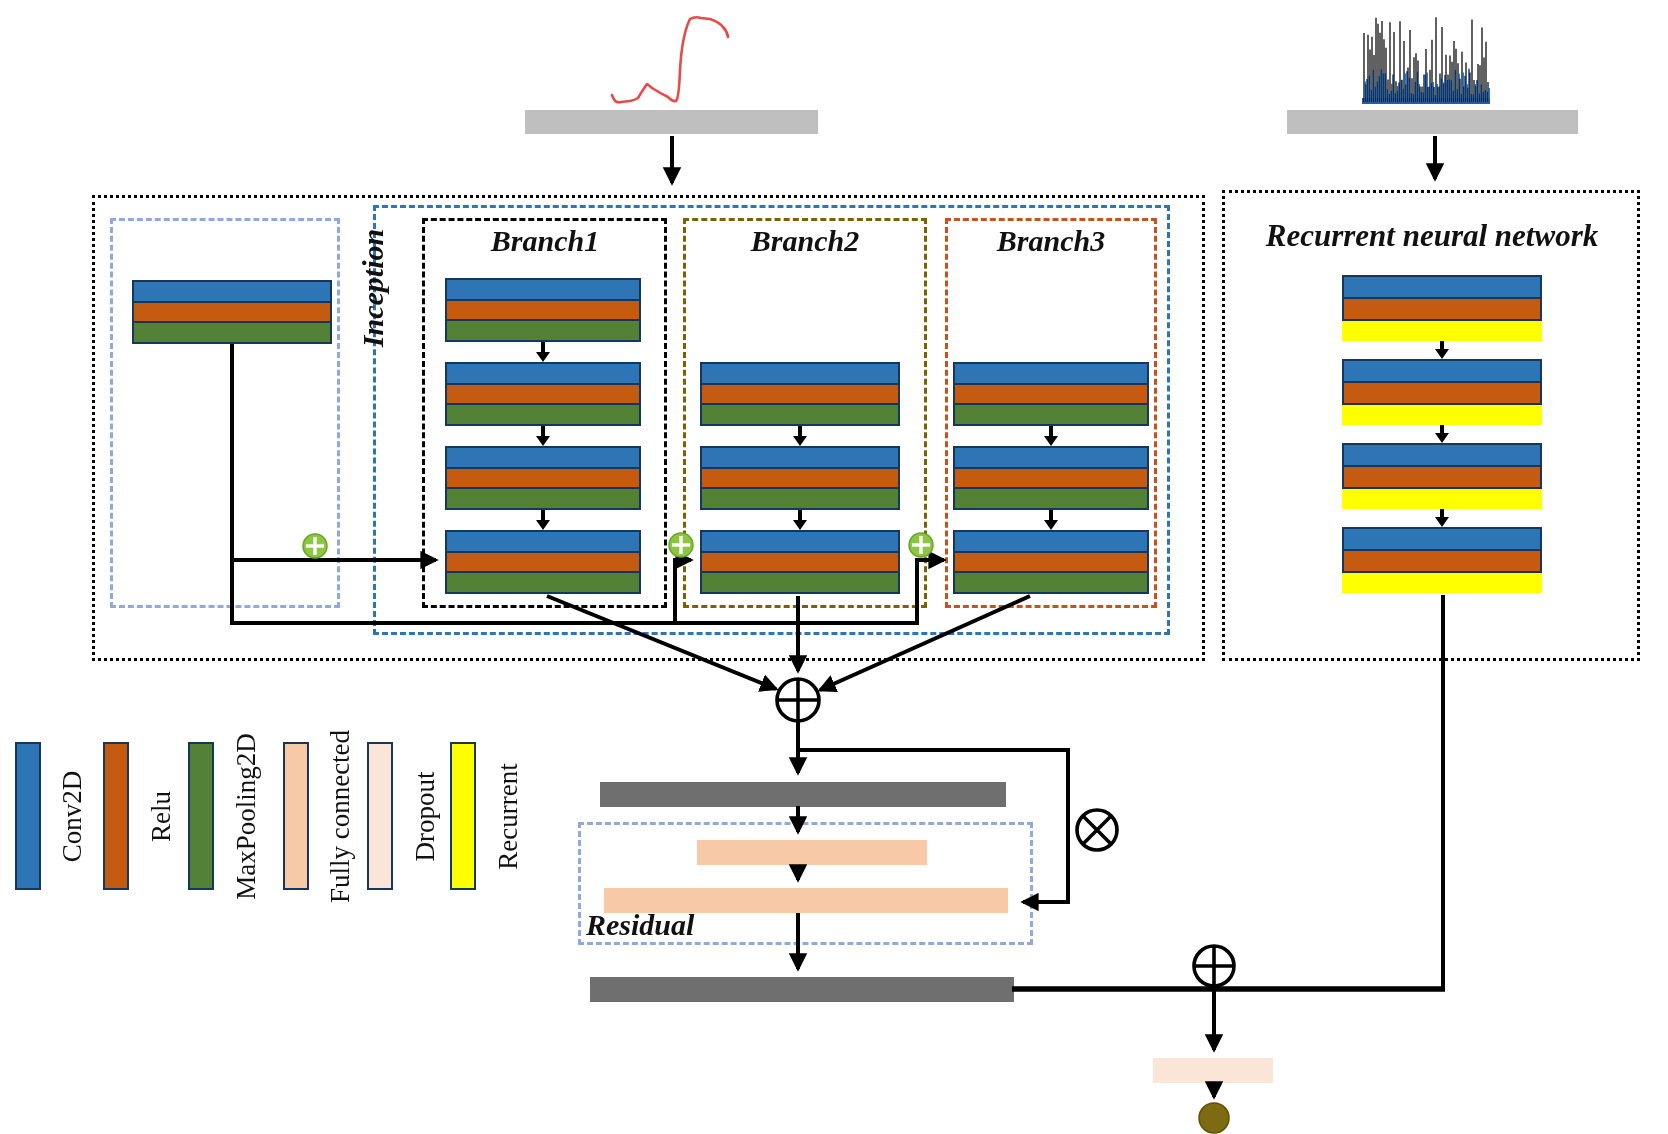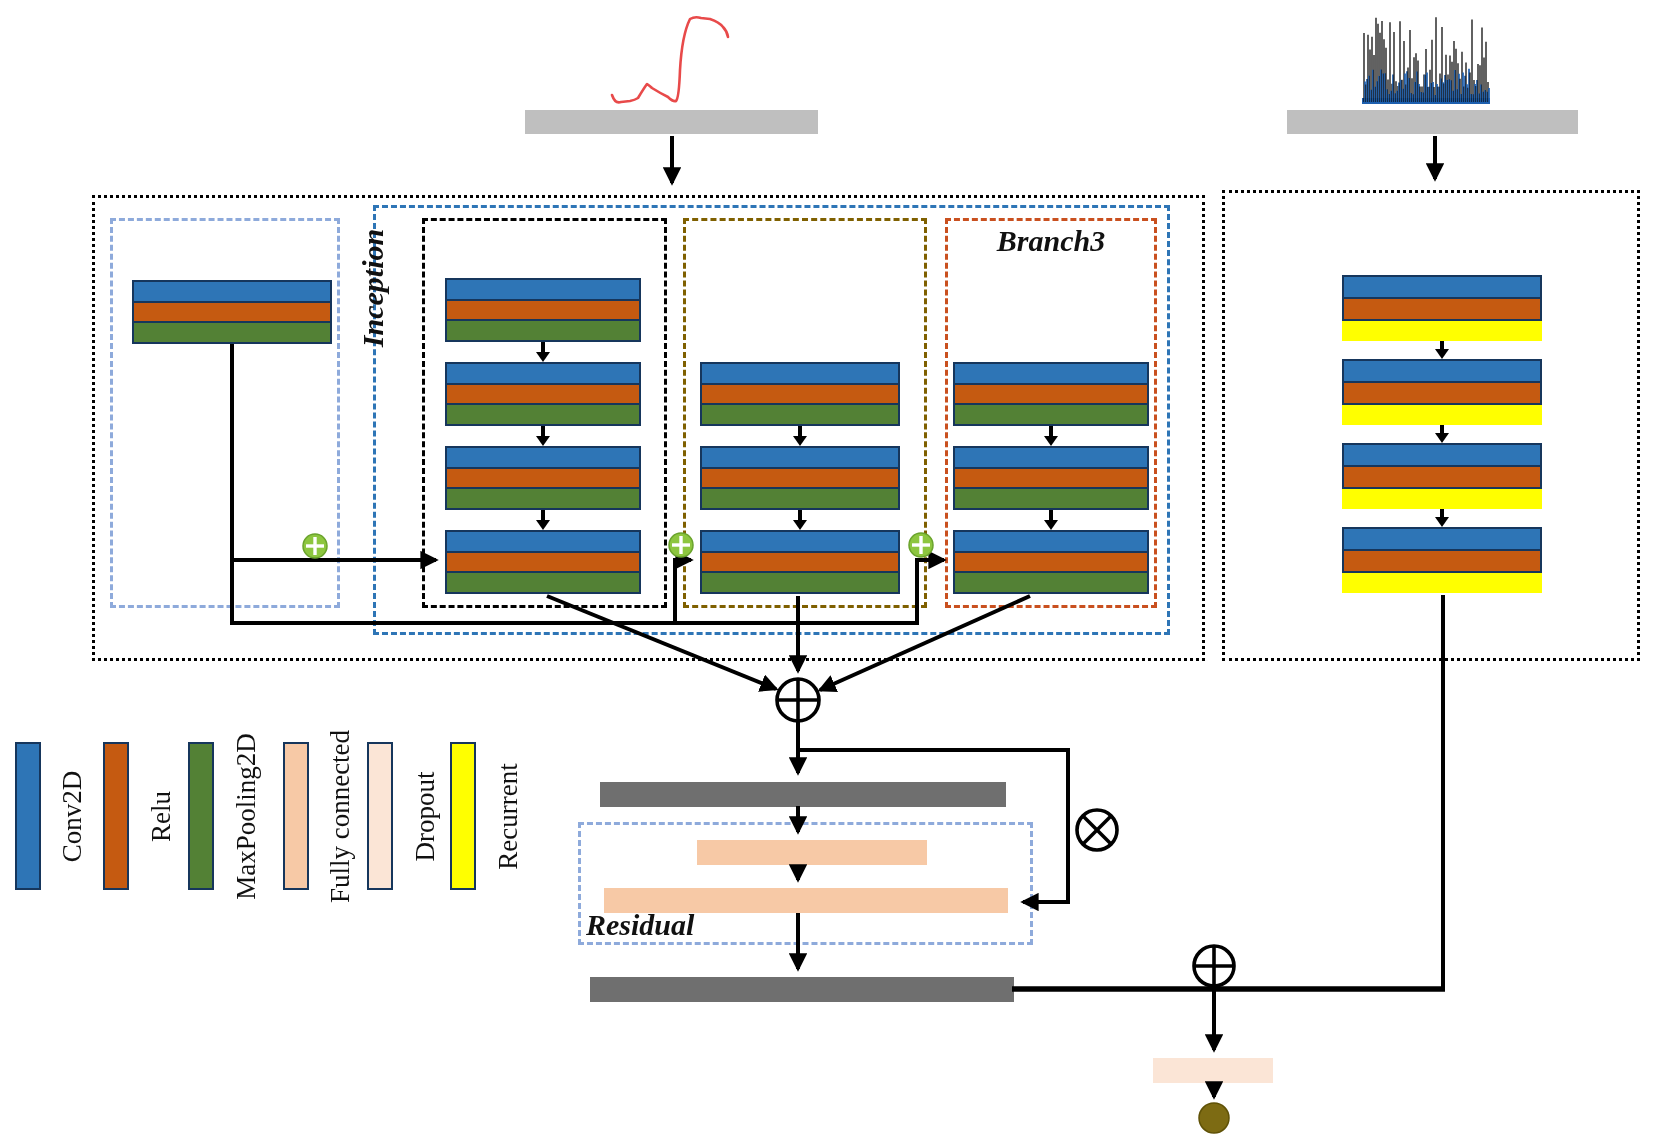--- a/index.html
+++ b/index.html
@@ -174,21 +174,24 @@
   <div class="box dashed" style="left: 373px; top: 205px; width: 797px; height: 430px; border-width: 3.5px; border-color: rgb(46, 117, 182);"></div>
   <div class="box dashed" style="left: 110px; top: 218px; width: 230px; height: 390px; border-color: rgb(142, 170, 219);"></div>
   <div class="box dashed" style="left: 422px; top: 218px; width: 245px; height: 390px; border-color: rgb(0, 0, 0);"></div>
   <div class="box dashed" style="left: 683px; top: 218px; width: 244px; height: 390px; border-color: rgb(127, 96, 0);"></div>
   <div class="box dashed" style="left: 945px; top: 218px; width: 212px; height: 390px; border-color: rgb(201, 80, 31);"></div>
   <div class="box dashed" style="left: 578px; top: 822px; width: 455px; height: 123px; border-color: rgb(142, 170, 219);"></div>
 
   <div class="vtitle-wrap" style="left:350px;top:208px;width:46px;height:160px;">
     <span class="rot">Inception</span>
   </div>
+  <div class="title" style="left:425px;top:224px;width:240px;">Branch1</div>
+  <div class="title" style="left:686px;top:224px;width:238px;">Branch2</div>
   <div class="title" style="left:948px;top:224px;width:206px;">Branch3</div>
+  <div class="title" style="left:1228px;top:218px;width:408px;font-size:31px;">Recurrent neural network</div>
   <div class="title" style="left:586px;top:908px;text-align:left;">Residual</div>
 
   <div class="col" style="left:132px;top:280px;width:200px;">
       <div class="stack" style="height: 64px;">
         <div class="layer first" style="background: rgb(46, 117, 182);"></div>
         <div class="layer" style="background: rgb(197, 90, 17);"></div>
         <div class="layer" style="background: rgb(83, 129, 53);"></div>
       </div>
     </div>
   <div class="col" style="left:445px;top:278px;width:196px;">

